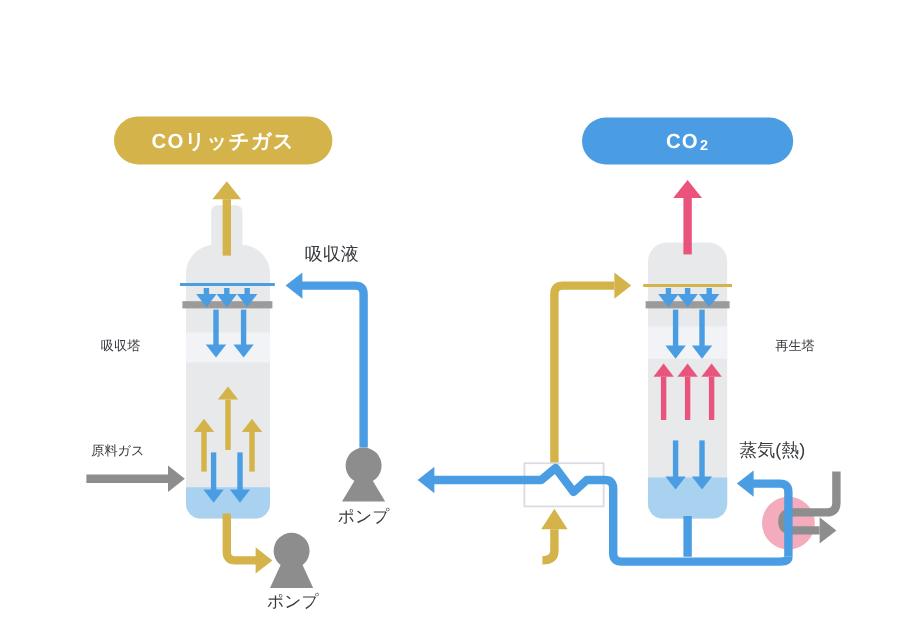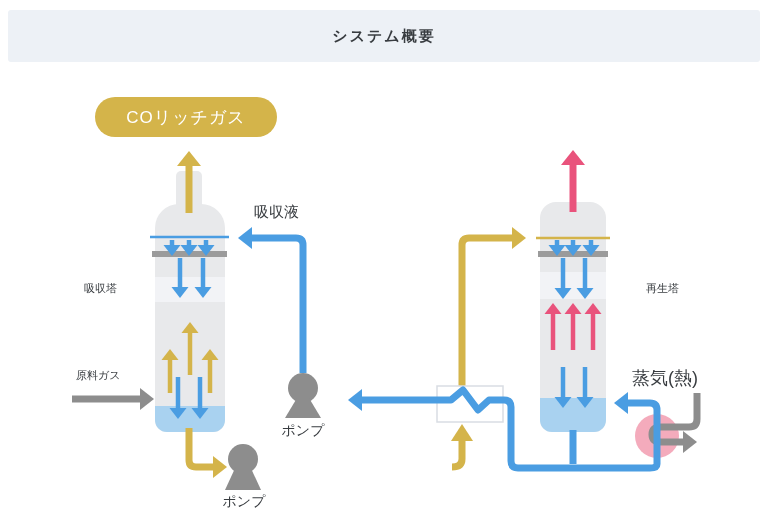--- a/index.html
+++ b/index.html
@@ -10,33 +10,33 @@
   
   .title-bar{
     position:absolute;left:8px;top:10px;width:752px;height:52px;
     background:var(--header-bg);border-radius:3px;
     display:flex;align-items:center;justify-content:center;
     font-size:15px;font-weight:700;letter-spacing:2px;color:var(--text);
   }
   
   .pill{
     position:absolute;display:flex;align-items:center;justify-content:center;
-    color:#fff;font-weight:400;border-radius:20px;letter-spacing:1px;
+    color:#fff;font-weight:700;border-radius:20px;letter-spacing:1px;
   }
   .pill-gold{left:95px;top:97px;width:182px;height:40px;background:var(--gold);font-size:17px;}
   .pill-blue{left:485px;top:98px;width:176px;height:39px;background:var(--blue);font-size:17px;}
   .pill-blue .sub{font-size:12px;position:relative;top:3px;margin-left:1px;}
   .pill-gray{left:278px;top:449px;width:175px;height:37px;background:var(--gray);font-size:15px;border-radius:19px;}
   
   .lbl{position:absolute;font-weight:400;color:var(--text);white-space:nowrap;}
   .lbl-absorber{left:84px;top:281px;font-size:11px;}
   .lbl-regenerator{left:646px;top:281px;font-size:11px;}
   .lbl-feedgas{left:76px;top:368px;font-size:11px;}
   .lbl-absorbent{left:254px;top:203px;font-size:15px;}
-  .lbl-steam{left:632px;top:366px;font-size:18px;}
+  .lbl-steam{left:616px;top:366px;font-size:15px;}
   .lbl-pump-left{left:216px;top:493px;width:56px;text-align:center;font-size:14px;}
   .lbl-pump-mid{left:275px;top:422px;width:56px;text-align:center;font-size:14px;}
   
   svg{position:absolute;left:0;top:0;}
   .tower{fill:var(--tower);}
   .stripe{fill:var(--tower-stripe);}
   .liquid{fill:var(--liquid);}
   .band{fill:var(--band);}
   .hx{fill:#ffffff;stroke:var(--box-border);stroke-width:1.5;}
   .heater{fill:var(--pink-light);}
@@ -46,21 +46,20 @@
   .s-gold{stroke:var(--gold);} .f-gold{fill:var(--gold);}
   .s-blue{stroke:var(--blue);} .f-blue{fill:var(--blue);}
   .s-pink{stroke:var(--pink);} .f-pink{fill:var(--pink);}
   .s-gray{stroke:var(--gray);} .f-gray{fill:var(--gray);}
 </style>
 </head>
 <body>
 
 <div id="stage">
 
-  <div class="title-bar">システム概要</div>
 
   <svg width="768" height="521" viewBox="0 0 768 521">
 
     <rect class="tower" x="176" y="171" width="26" height="44" rx="5"></rect>
     <path class="tower" d="M155,228 a24,24 0 0 1 24,-24 h22 a24,24 0 0 1 24,24 v192 a12,12 0 0 1 -12,12 h-46 a12,12 0 0 1 -12,-12 z"></path>
     <rect class="stripe" x="155" y="277" width="70" height="25"></rect>
     <path class="liquid" d="M155,406 H225 V420 a12,12 0 0 1 -12,12 h-46 a12,12 0 0 1 -12,-12 z"></path>
     <line class="thinline s-blue" x1="150" y1="237" x2="229" y2="237"></line>
     <rect class="band" x="152" y="251" width="75" height="6"></rect>
 
@@ -170,20 +169,24 @@
       <circle class="f-gray" cx="243" cy="459" r="15"></circle>
       <path class="f-gray" d="M237,464 L225,490 H261 L249,464 z"></path>
     </g>
     <g>
       <circle class="f-gray" cx="303" cy="388" r="15"></circle>
       <path class="f-gray" d="M297,398 L285,418 H321 L309,398 z"></path>
     </g>
   </svg>
 
   <div class="pill pill-gold">COリッチガス</div>
+  <div class="pill pill-blue">
+    <span>CO</span>
+      <span class="sub">2</span>
+  </div>
 
   <div class="lbl lbl-absorber">吸収塔</div>
   <div class="lbl lbl-regenerator">再生塔</div>
   <div class="lbl lbl-feedgas">原料ガス</div>
   <div class="lbl lbl-absorbent">吸収液</div>
   <div class="lbl lbl-steam">蒸気(熱)</div>
   <div class="lbl lbl-pump-left">ポンプ</div>
   <div class="lbl lbl-pump-mid">ポンプ</div>
 
 </div>

